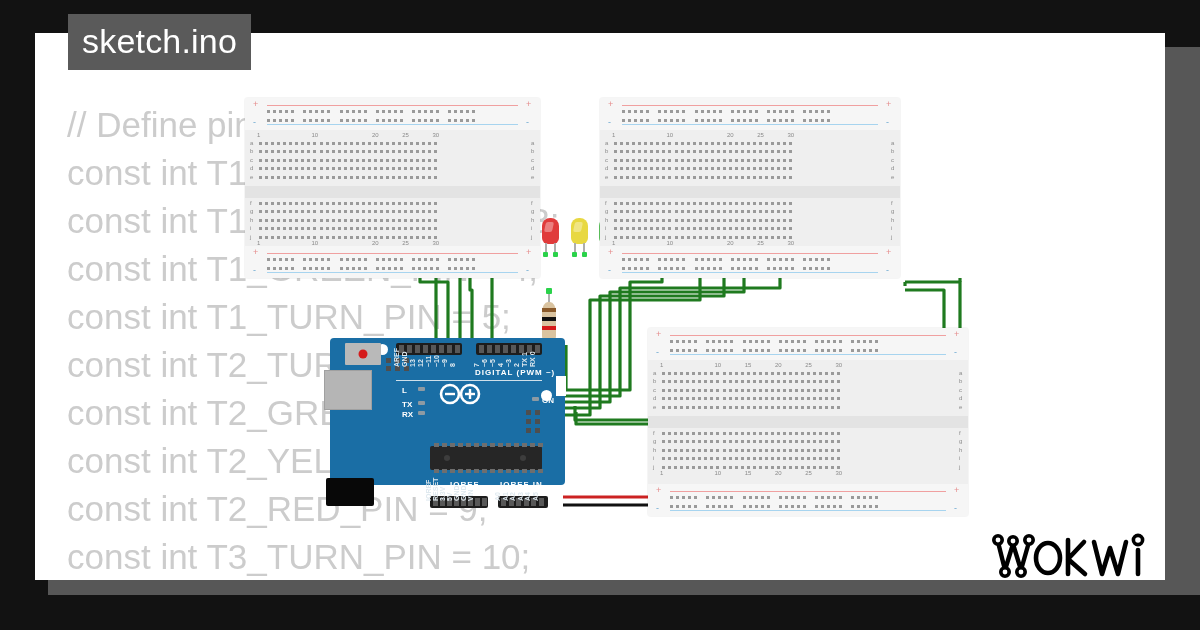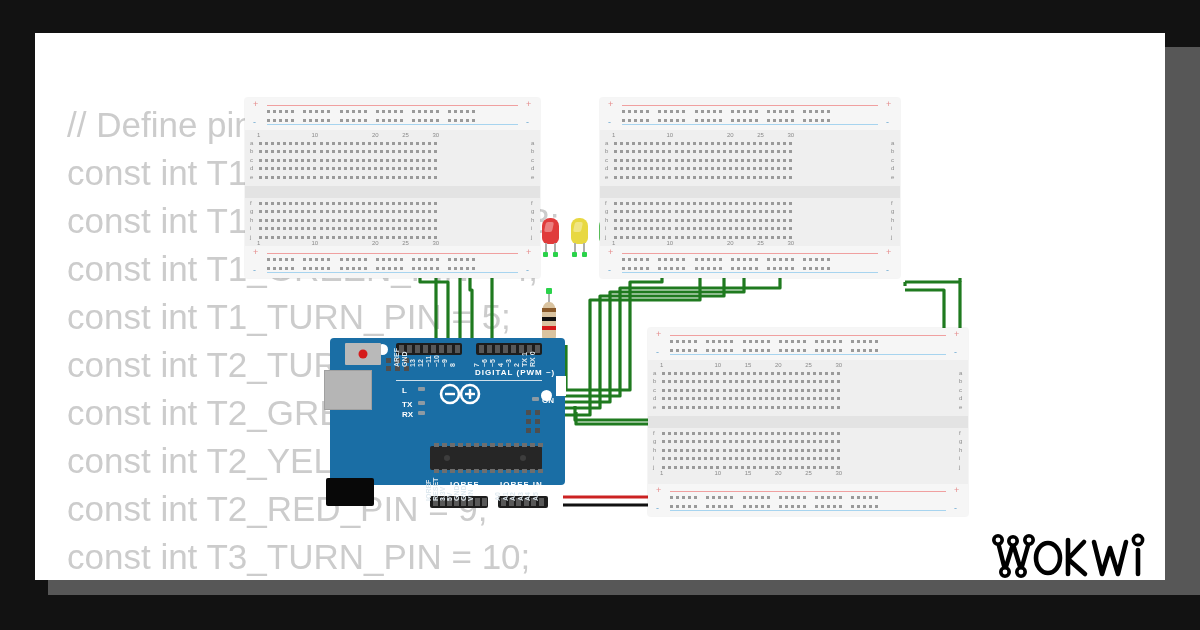--- a/index.html
+++ b/index.html
@@ -215,20 +215,21 @@
 <body>
 
 <div id="root">
 
   <div class="panel-shadow"></div>
   <div class="panel-inner-edge"></div>
   <div class="panel">
     <div class="code" id="code-block"><div>// Define pin numbers</div><div>const int T1_RED_PIN = 2;</div><div>const int T1_YELLOW_PIN = 3;</div><div>const int T1_GREEN_PIN = 4;</div><div>const int T1_TURN_PIN = 5;</div><div>const int T2_TURN_PIN = 6;</div><div>const int T2_GREEN_PIN = 7;</div><div>const int T2_YELLOW_PIN = 8;</div><div>const int T2_RED_PIN = 9;</div><div>const int T3_TURN_PIN = 10;</div></div>
   </div>
 
+  <div class="title-chip">sketch.ino</div>
 
   <div class="circuit" id="circuit">
 
     <svg class="wires" viewBox="0 0 1200 630">
       <g fill="none" stroke="#1f7a1f" stroke-width="3.2" stroke-linejoin="round" stroke-linecap="butt">
 
         <path d="M303,175 L303,192 L382,192"></path>
         <path d="M331,175 L331,186 L420,186"></path>
         <path d="M360,175 L360,180 L440,180"></path>
         <path d="M388,175 L388,186"></path>

